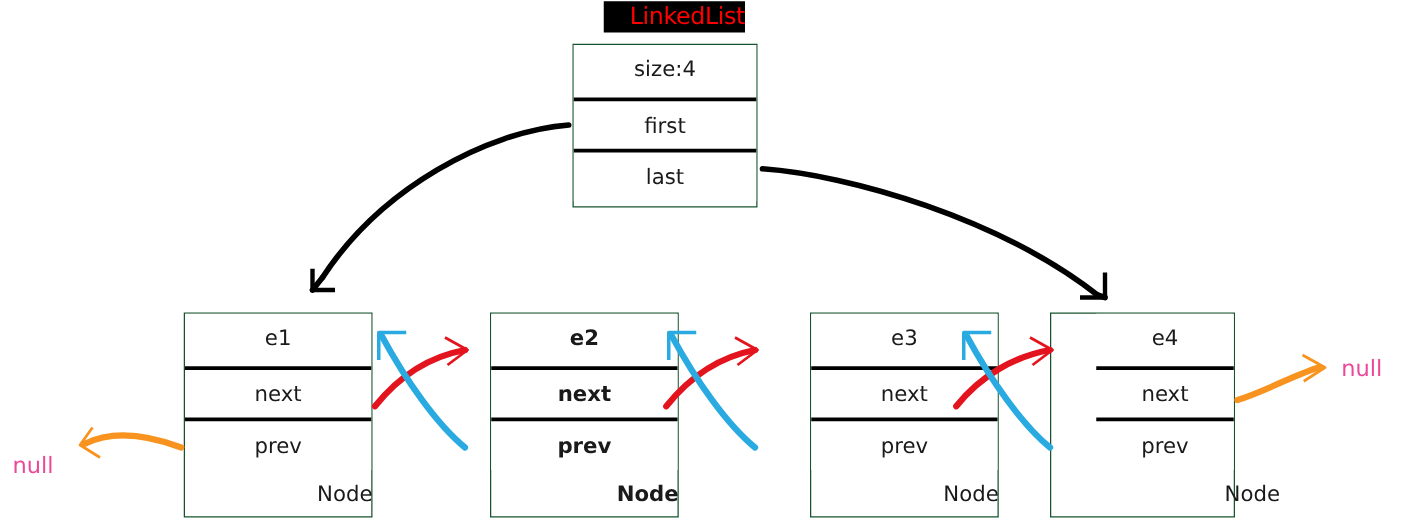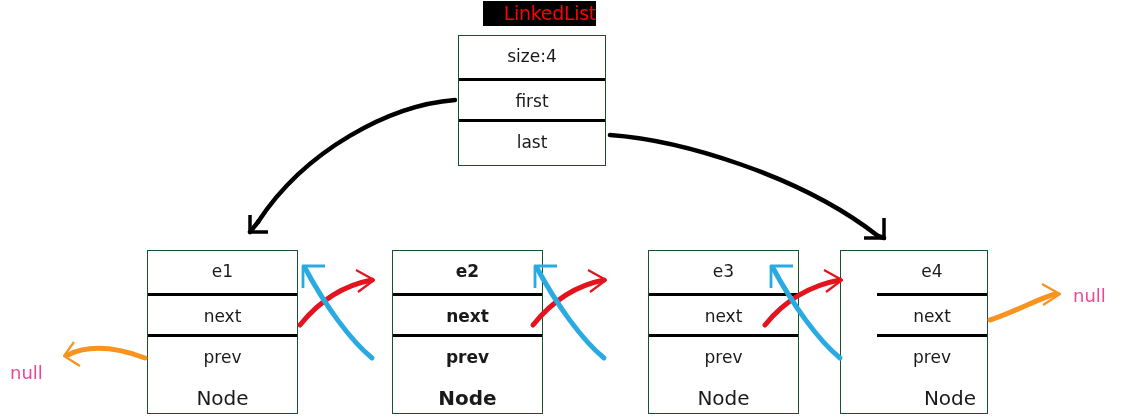--- a/index.html
+++ b/index.html
@@ -68,22 +68,22 @@
     height: 164px;
   }
   .node-box .cell {
     height: 41.6px;
     line-height: 41.6px;
   }
   .node-label {
     position: absolute;
     top: 386px;
     width: 151px;
-    text-align: center;
-    font-size: 20px;
+    text-align: right;
+    font-size: 17px;
     color: #1a1a1a;
   }
   #node-1, #node-1-label { left: 147px; }
   #node-2, #node-2-label { left: 392px; font-weight: bold; }
   #node-3, #node-3-label { left: 601px; margin-left: 47px; }
   #node-4, #node-4-label { left: 840px; width: 148px; padding-left: 36px; }
   
   .null-label {
     position: absolute;
     color: #ec4899;

